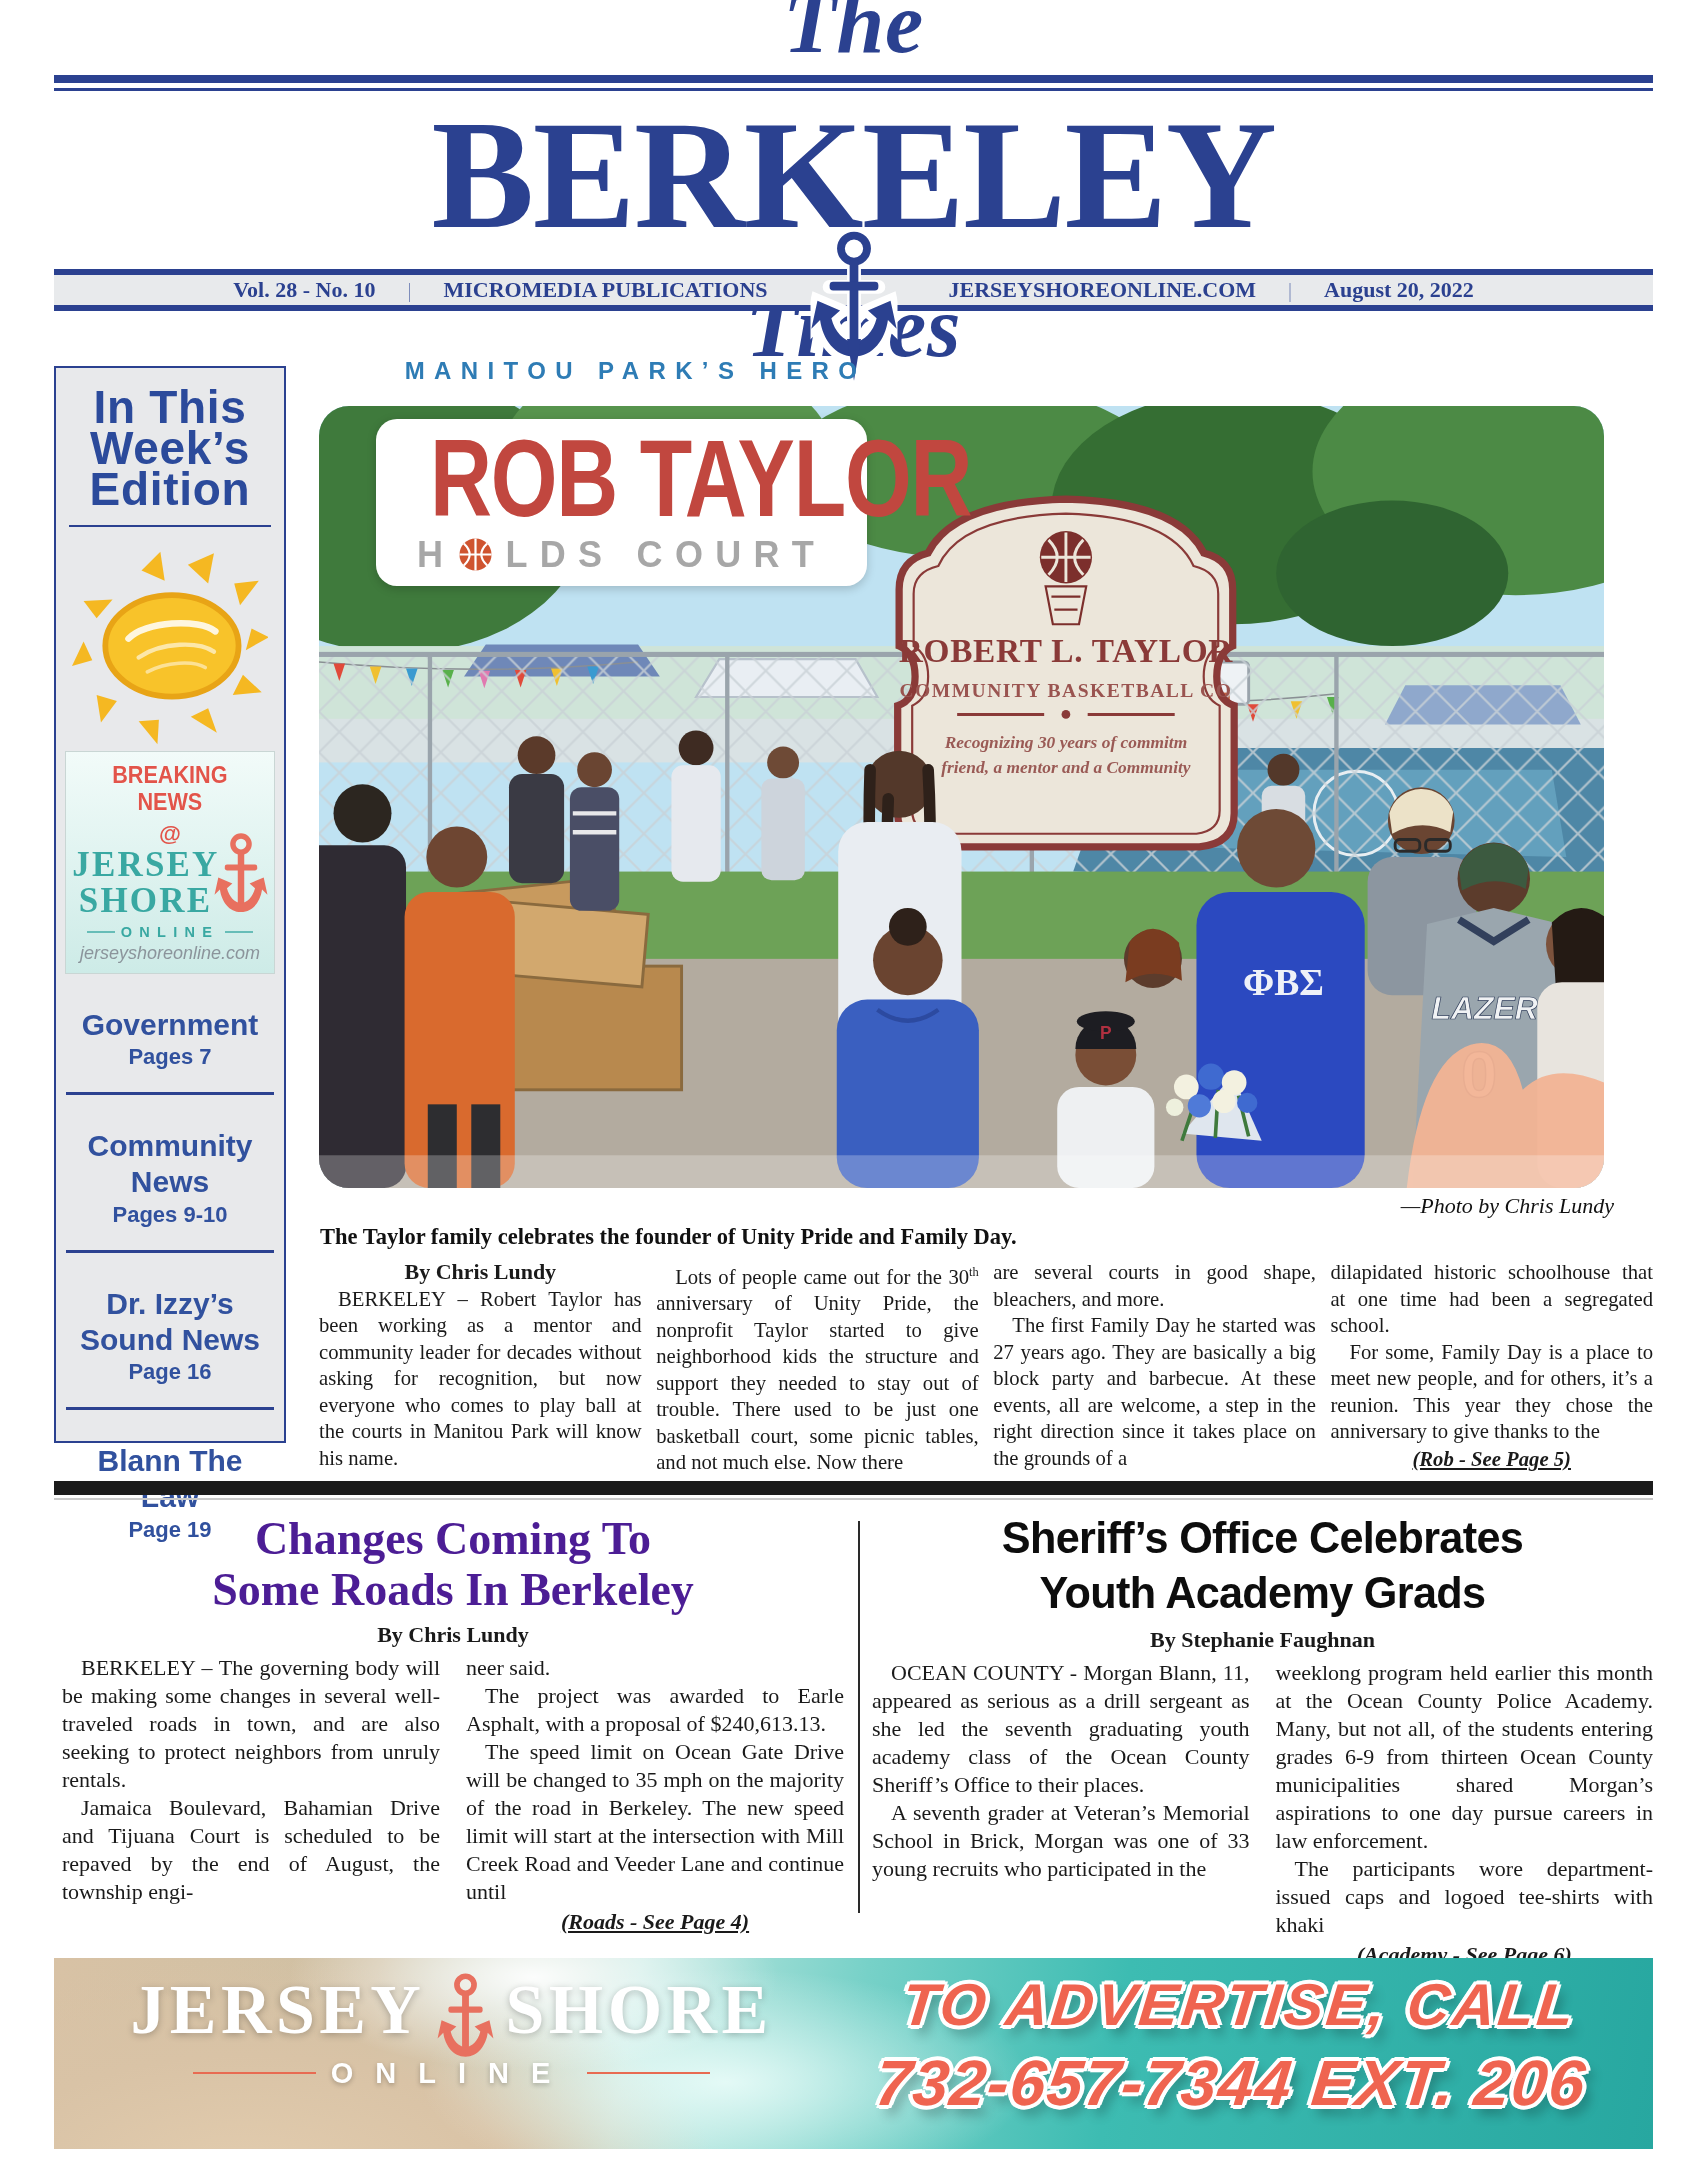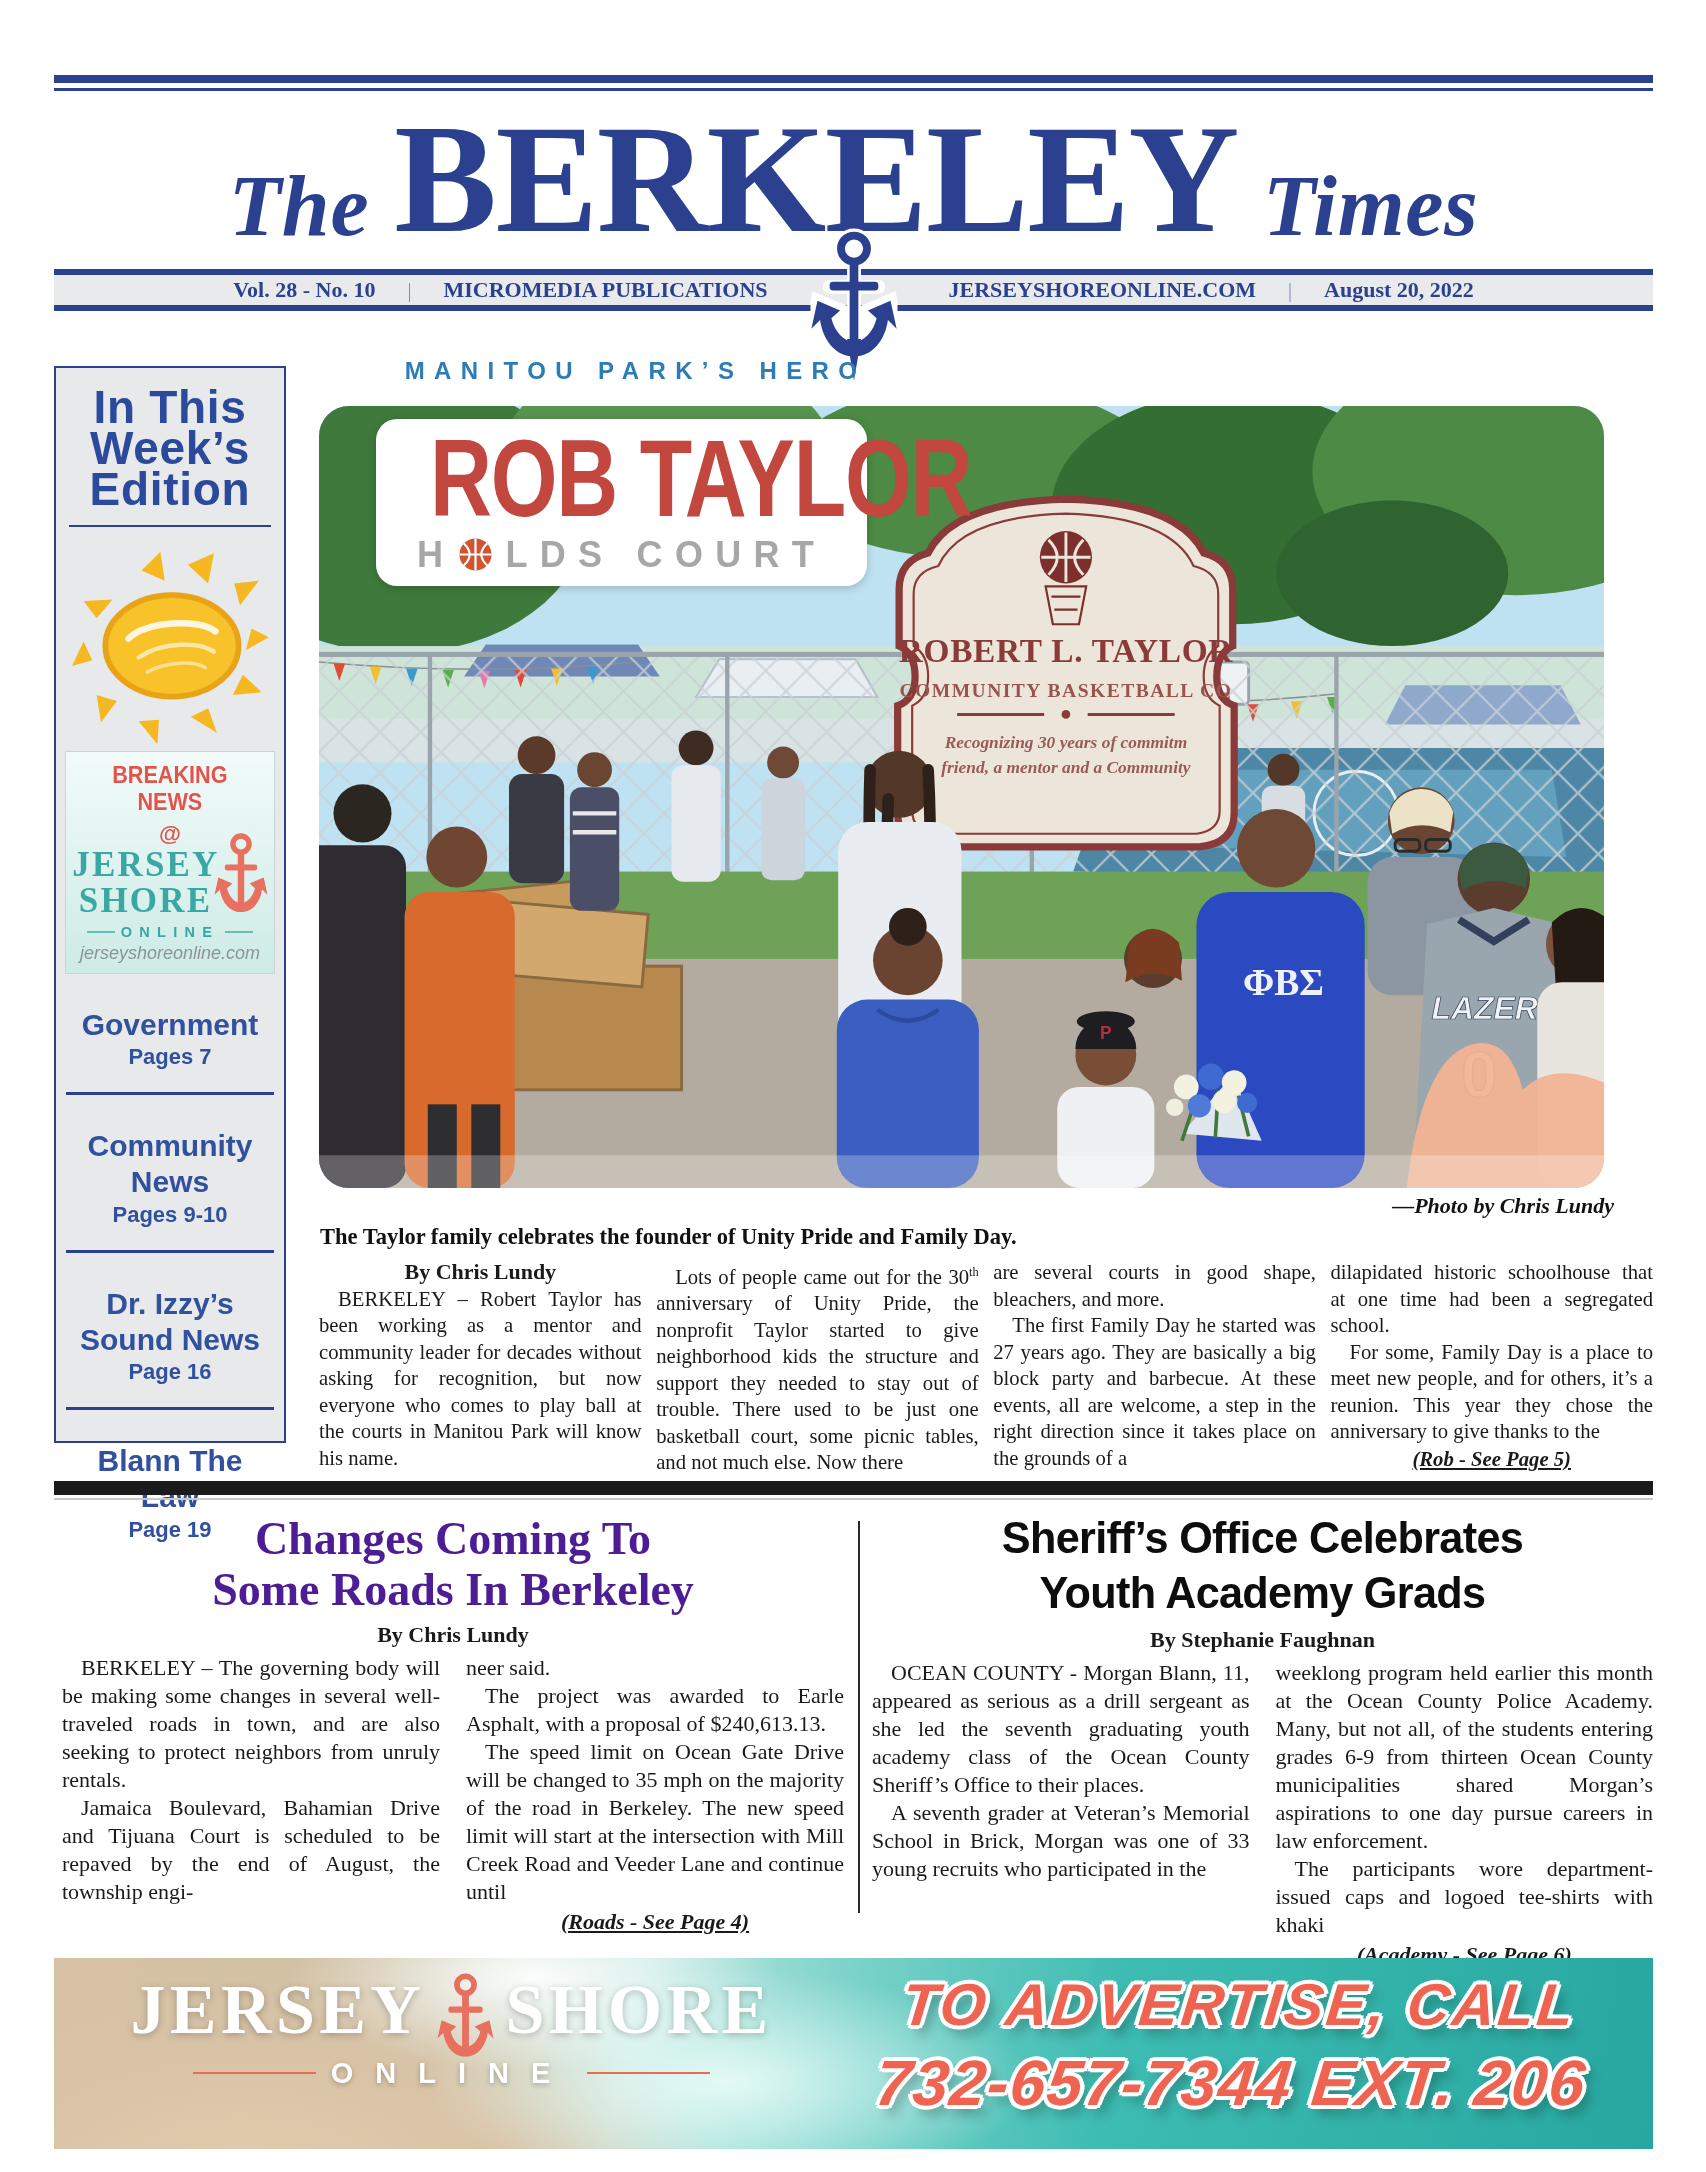--- a/index.html
+++ b/index.html
@@ -6,21 +6,21 @@
   html,body { background:#ffffff; }
   body { width:1707px; height:2172px; position:relative; font-family:"Liberation Serif", serif; color:#1a1a1a; overflow:hidden; }
   #page { position:absolute; inset:0; background:#fff; }
 
   
   .rule-thick { position:absolute; left:54px; width:1599px; top:75px; height:8px; background:#2b4190; }
   .rule-thin  { position:absolute; left:54px; width:1599px; top:88px; height:2.9px;  background:#2b4190; }
 
   
   .masthead { position:absolute; left:0; top:93px; width:100%; height:163px;
-              display:flex; align-items:flex-end; justify-content:center; gap:25px; color:#2b4190; }
+              display:flex; align-items:center; justify-content:center; gap:25px; color:#2b4190;flex-direction:column; }
   .masthead .the, .masthead .times { font-style:italic; font-size:86px; font-weight:bold; letter-spacing:0.7px; }
   .masthead .name { font-size:154px; font-weight:bold; letter-spacing:-1.5px; line-height:1; }
 
   
   .infobar { position:absolute; left:54px; top:269px; width:1599px; height:42px;
              background:#e8eaec; border-top:6.5px solid #2b4190; border-bottom:6.5px solid #2b4190;
              display:flex; align-items:center; justify-content:center; color:#2b4190;
              font-weight:bold; font-size:22px; }
   .infobar .sep { color:#7e8dbb; font-weight:normal; margin:0 32px; font-size:20px; }
   .infobar .gap { width:181px; }
@@ -62,21 +62,21 @@
                 box-shadow:0 2.9px 10px rgba(0,0,0,.18); }
   .tc-title { margin-top:4.4px; font-family:"Liberation Sans", sans-serif; font-weight:bold;
               font-size:110px; line-height:109px; color:#c1473f; letter-spacing:-1.5px;
               transform:scaleX(.78); white-space:nowrap; }
   .tc-sub { margin-top:1.5px; display:flex; align-items:center; justify-content:center; gap:2.9px;
             font-family:"Liberation Sans", sans-serif; font-weight:bold; font-size:36px;
             letter-spacing:12.3px; color:#a7a7a7; }
   .tc-sub .ball { width:35px; height:35px; flex:none; margin-right:9.4px; }
 
   .credit { position:absolute; left:319px; top:1193px; width:1295px; text-align:right;
-            font-weight:bold; font-style:italic; font-size:22px; color:#111; }
+            font-weight:normal; font-style:italic; font-size:22px; color:#111; }
   .caption { position:absolute; left:320px; top:1224px; width:1291px;
              font-weight:bold; font-size:22.5px; color:#111; }
 
   
   .feature-cols { position:absolute; left:319px; top:1259px; width:1334px; display:flex; gap:14.5px; }
   .fcol { width:323px; font-size:20.7px; line-height:26.5px; text-align:justify; }
   .byline { text-align:center; font-weight:bold; font-size:22px; text-indent:0 !important; }
   .fcol p, .bcol p { text-indent:19px; }
   p.noindent { text-indent:0 !important; }
   p.cont { text-align:center; font-weight:bold; font-style:italic; text-indent:0 !important; margin-top:1.5px;text-decoration:underline; }

